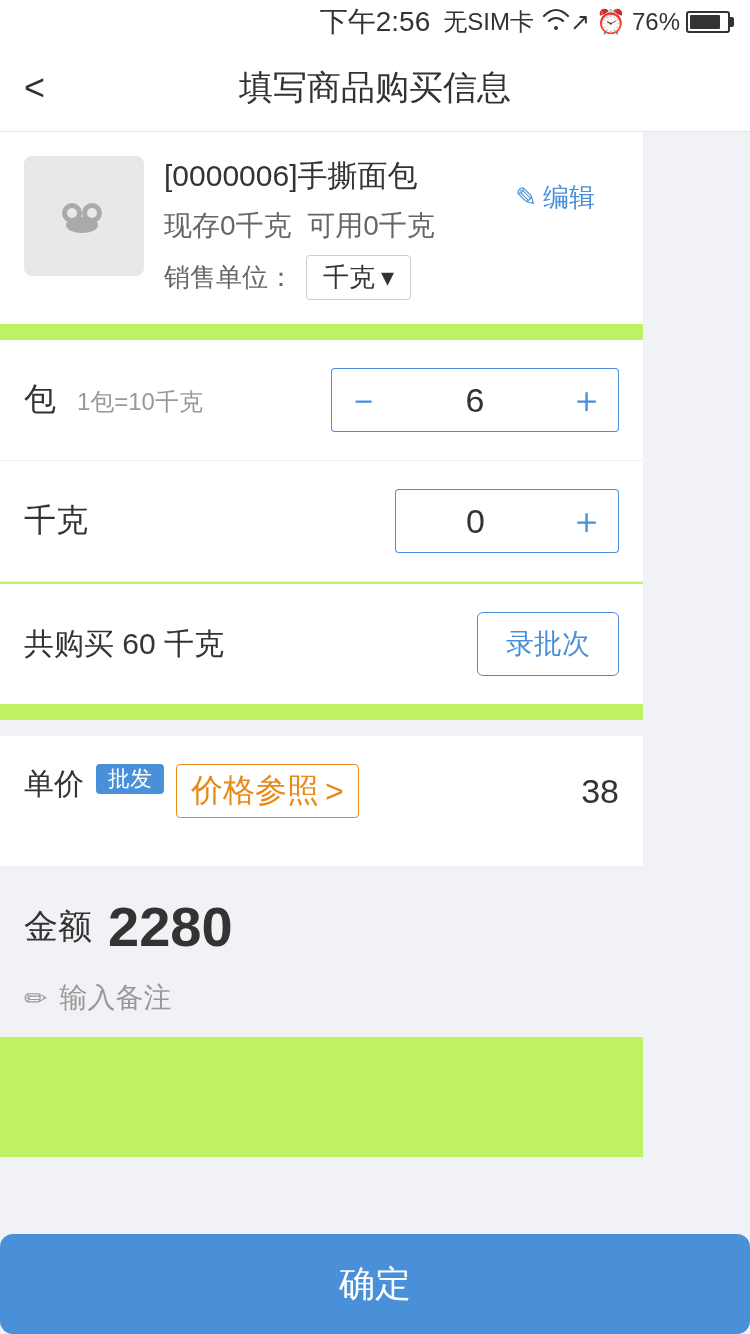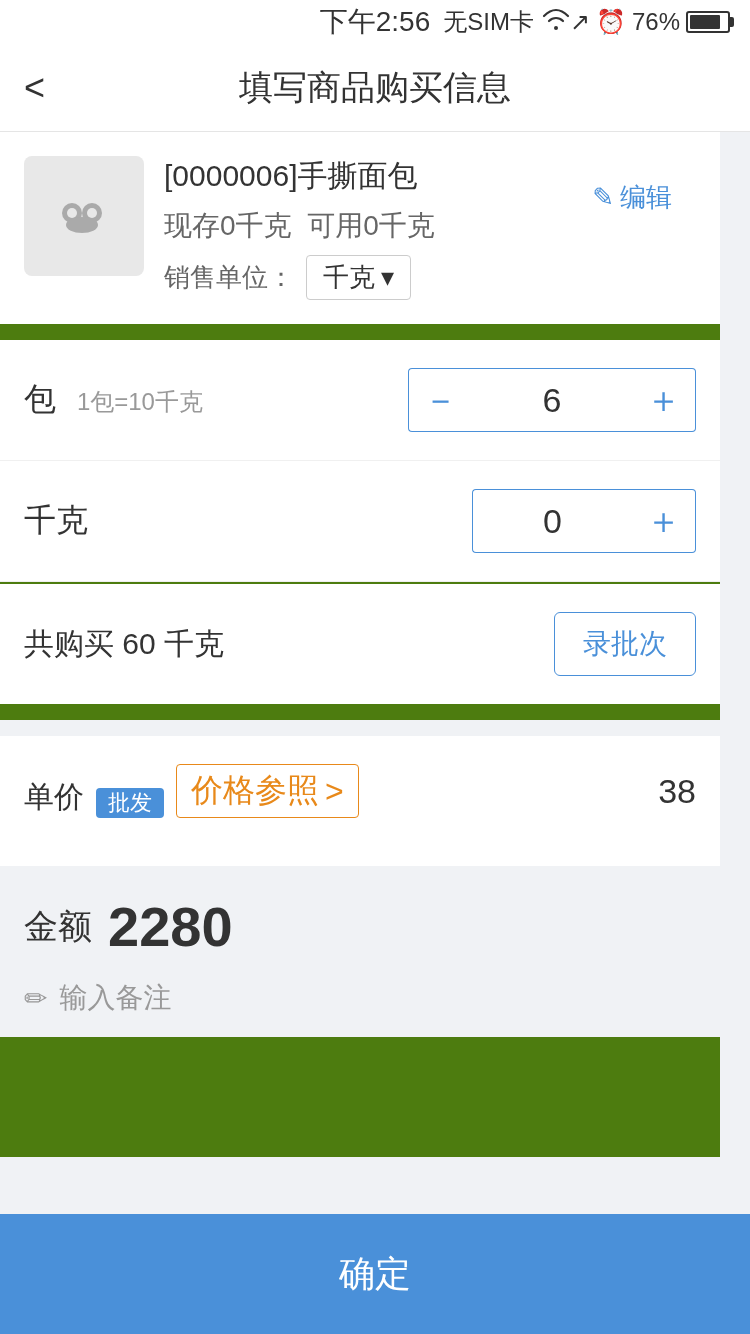--- a/index.html
+++ b/index.html
@@ -90,22 +90,22 @@
       cursor: pointer;
     }
     .nav-title {
       font-size: 34px;
       font-weight: 500;
       color: #333;
     }
 
     
     .content {
-      width: 720px;
-      background: #4d7c0f;
+      width: 643px;
+      background: #bef264;
     }
 
     
     .product-card {
       background: #fff;
       padding: 24px;
       display: flex;
       align-items: flex-start;
       gap: 20px;
       margin-bottom: 16px;
@@ -262,21 +262,21 @@
       margin-bottom: 0;
     }
     .price-row {
       display: flex;
       align-items: center;
       justify-content: space-between;
       margin-bottom: 20px;
     }
     .price-label-group {
       display: flex;
-      align-items: flex-end;
+      align-items: flex-start;
       gap: 12px;
       font-size: 30px;
       color: #333;
     }
     .badge-pifa {
       background: #4a90d9;
       color: #fff;
       font-size: 22px;
       padding: 0 12px;
       border-radius: 4px;
@@ -329,26 +329,27 @@
       color: #999;
       font-size: 28px;
     }
 
     
     .bottom-bar {
       position: fixed;
       bottom: 0;
       left: 0;
       width: 750px;
-      height: 120px;
+      height: 100px;
       background: #4a90d9;
       display: flex;
       align-items: center;
       justify-content: center;
       cursor: pointer;
+      border-radius: 13px;
     }
     .confirm-btn-text {
       font-size: 36px;
       color: #fff;
       font-weight: 500;
     }
 
     
     .bottom-spacer {
       height: 120px;

